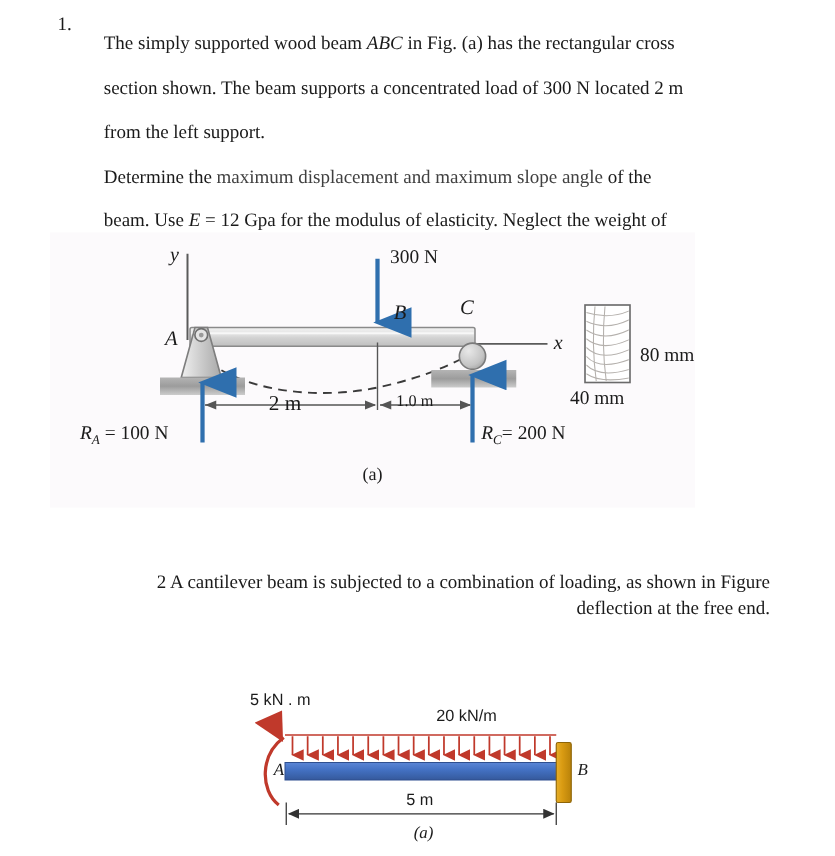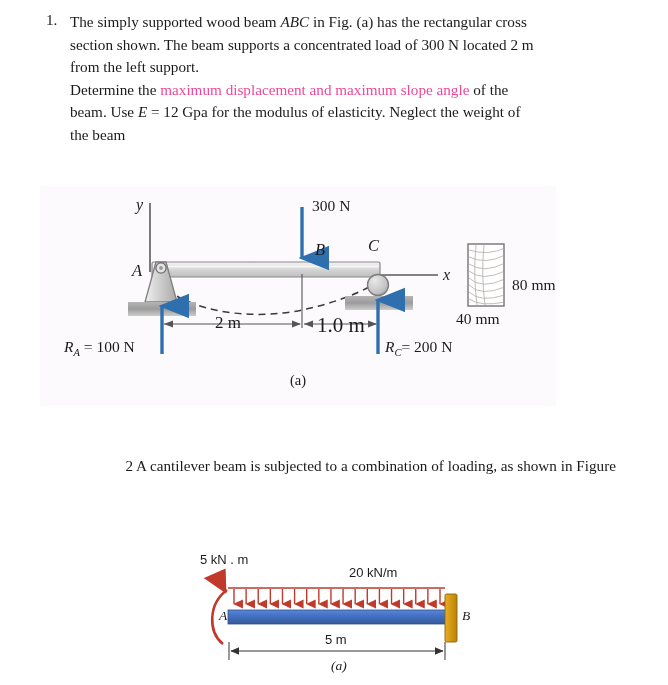--- a/index.html
+++ b/index.html
@@ -33,24 +33,24 @@
     font-size: 15.2px;
     line-height: 20.5px;
   }
   .q-body {
     flex: 1;
     font-size: 15.2px;
     line-height: 20.5px;
     text-align: left;
   }
   .q-body p {
-    margin: 2px;
+    margin: 15px;
   }
   .ital { font-style: italic; }
-  .hl { color: #ec4899; }
+  .hl { color: #404040; }
 
   
   #figure-a {
     position: absolute;
     left: 40px;
     top: 186px;
     width: 516px;
     height: 220px;
     background: #fcfafc;
   }
@@ -210,31 +210,32 @@
     <div class="lbl serif-i" style="left:92px; top:75px; font-size:16.5px;">A</div>
     <div class="lbl serif-i" style="left:275px; top:54px; font-size:16.5px;">B</div>
     <div class="lbl serif-i" style="left:328px; top:50px; font-size:16.5px;">C</div>
     <div class="lbl" style="left:272px; top:11px; font-size:15.5px;">300 N</div>
 
     <div class="lbl" style="left:24px; top:152px; font-size:15.5px;"><span class="ital">R</span><sub style="font-style:italic;font-size:10.5px;">A</sub> <span>= 100 N</span></div>
 
     <div class="lbl" style="left:345px; top:152px; font-size:15.5px;"><span class="ital">R</span><sub style="font-style:italic;font-size:10.5px;">C</sub><span>= 200 N</span></div>
 
     <div class="lbl" style="left:175px; top:127px; font-size:17px;">2 m</div>
-    <div class="lbl" style="left:277px; top:127px; font-size:21px;">1.0 m</div>
+    <div class="lbl" style="left:277px; top:127px; font-size:13px;">1.0 m</div>
 
     <div class="lbl" style="left:472px; top:78px; font-size:15.5px;margin-top:12px;">80 mm</div>
     <div class="lbl" style="left:416px; top:124px; font-size:15.5px;text-align:center;">40 mm</div>
 
     <div class="lbl" style="left:250px; top:186px; font-size:14.5px;">(a)</div>
   </div>
 </div>
 
 <div id="problem2-text">
   <p>2 A cantilever beam is subjected to a combination of loading, as shown in Figure</p>
+  <p>deflection at the free end.</p>
 </div>
 
 <div id="figure-b">
   <svg width="300" height="128" viewBox="0 0 300 128">
     <defs>
       <marker id="redHead" markerWidth="7" markerHeight="7" refX="3.3" refY="6.4" orient="auto">
         <path d="M0,0 L6.6,0 L3.3,7 Z" fill="#c0392b"></path>
       </marker>
       <marker id="dimHeadR" markerWidth="9" markerHeight="8" refX="8.4" refY="4" orient="auto">
         <path d="M0,0 L9,4 L0,8 Z" fill="#333"></path>

